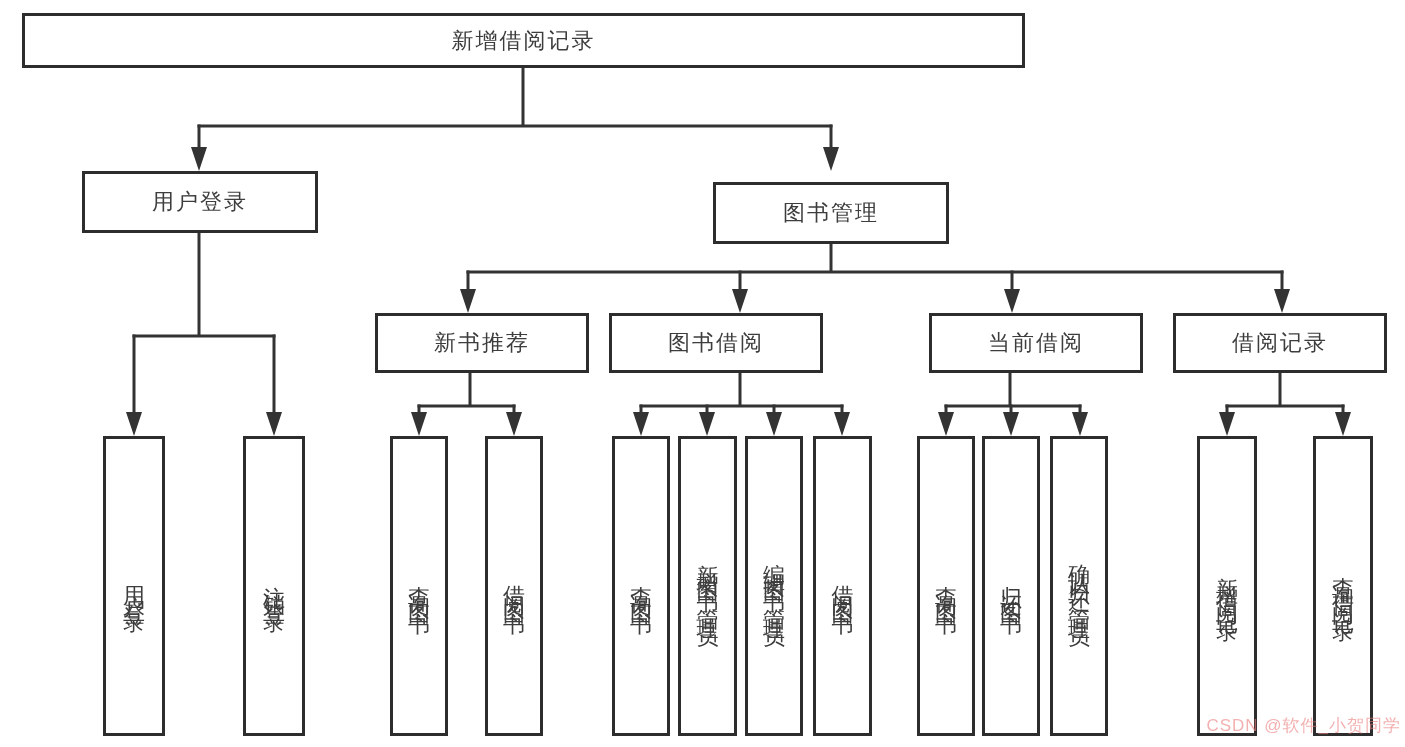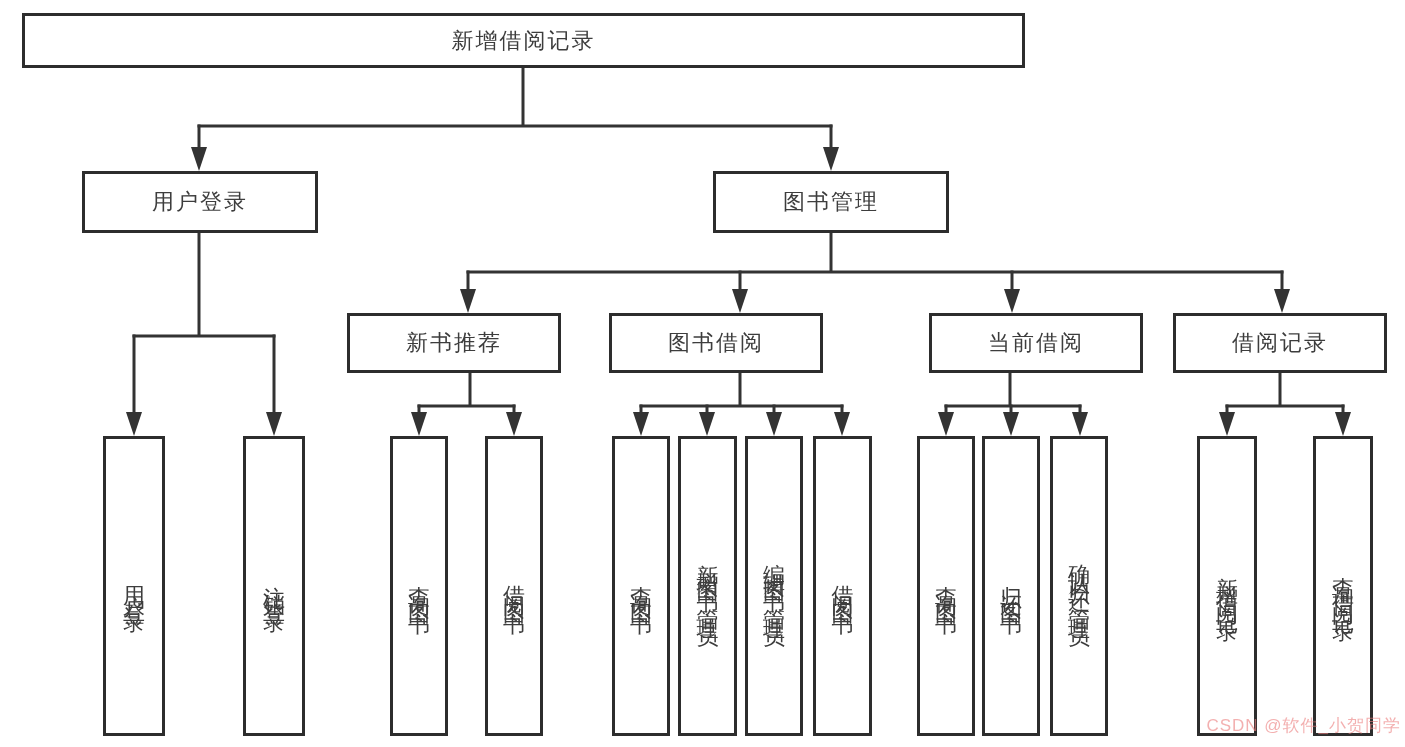--- a/index.html
+++ b/index.html
@@ -42,24 +42,24 @@
     writing-mode: vertical-rl;
     text-orientation: mixed;
     letter-spacing: 9px;
     line-height: 1;
     white-space: nowrap;
   }
   
   .lv1 { left: 22px; top: 13px; width: 1003px; height: 55px; }
   
   .n-user  { left: 82px;  top: 171px; width: 236px; height: 62px; }
-  .n-mgmt  { left: 713px; top: 171px; width: 236px; height: 62px; }
+  .n-mgmt  { left: 713px; top: 182px; width: 236px; height: 62px; }
   
   .lv3 { top: 313px; width: 214px; height: 60px; }
-  .n-newrec  { left: 347px; }
+  .n-newrec  { left: 375px; }
   .n-borrow  { left: 609px; }
   .n-current { left: 903px; margin-left: 26px; }
   .n-records { left: 1173px; }
   
   .l1  { left: 103px;  width: 62px; }
   .l2  { left: 243px;  width: 62px; }
   .l3  { left: 390px;  width: 58px; }
   .l4  { left: 485px;  width: 58px; }
   .l5  { left: 612px;  width: 58px; }
   .l6  { left: 678px;  width: 59px; }

